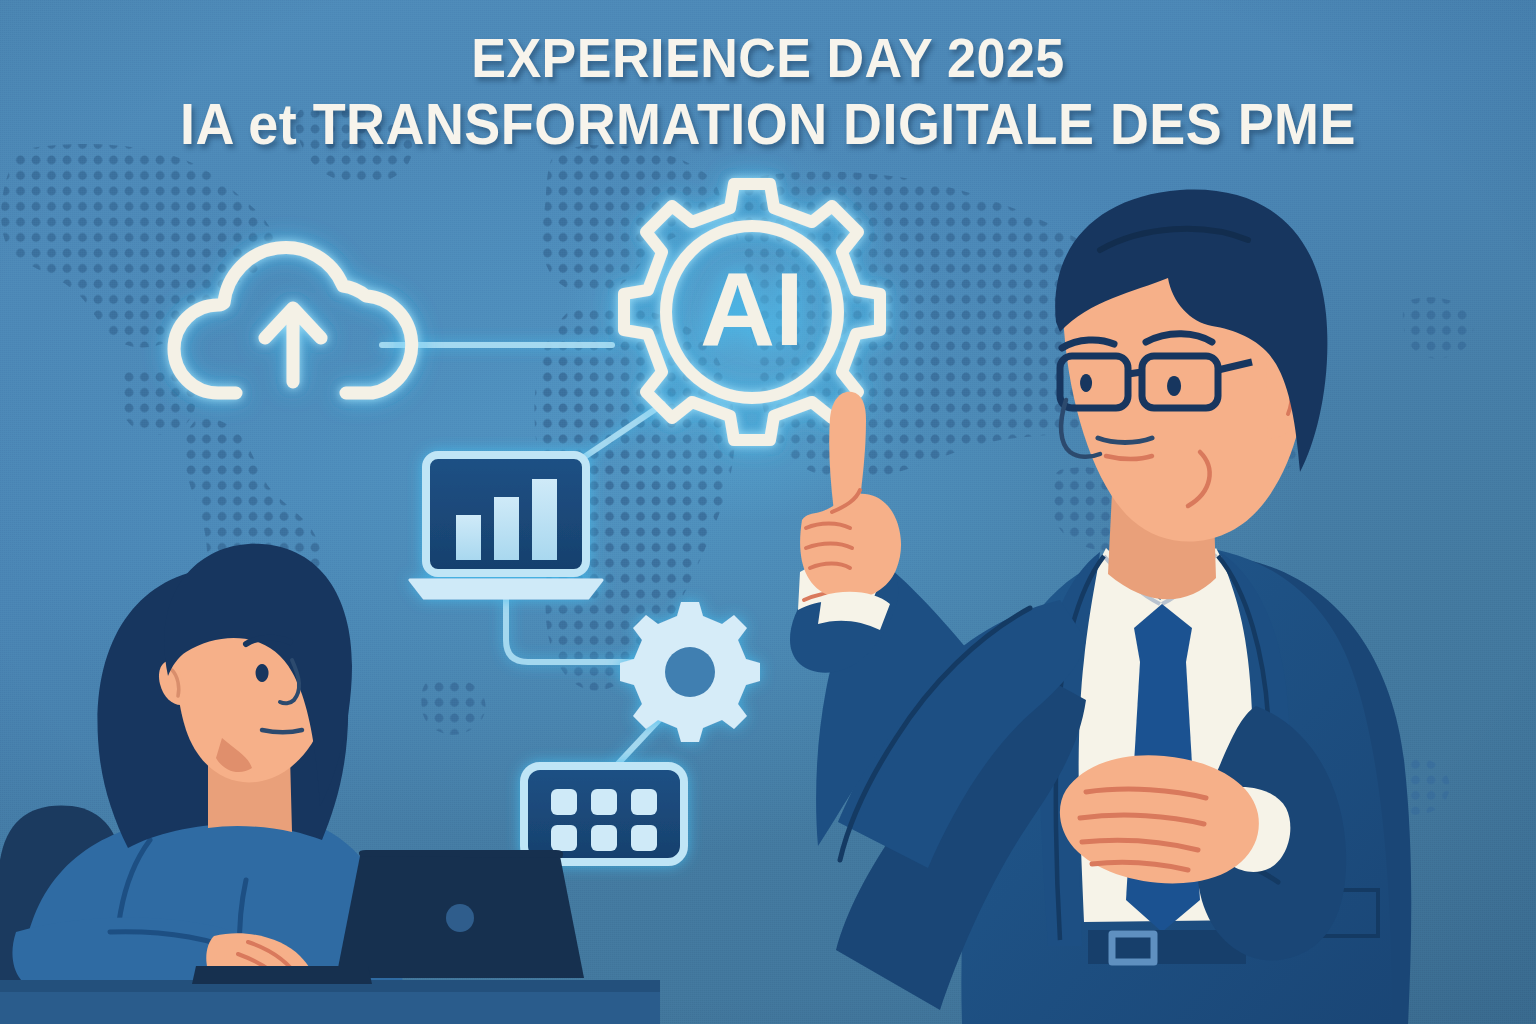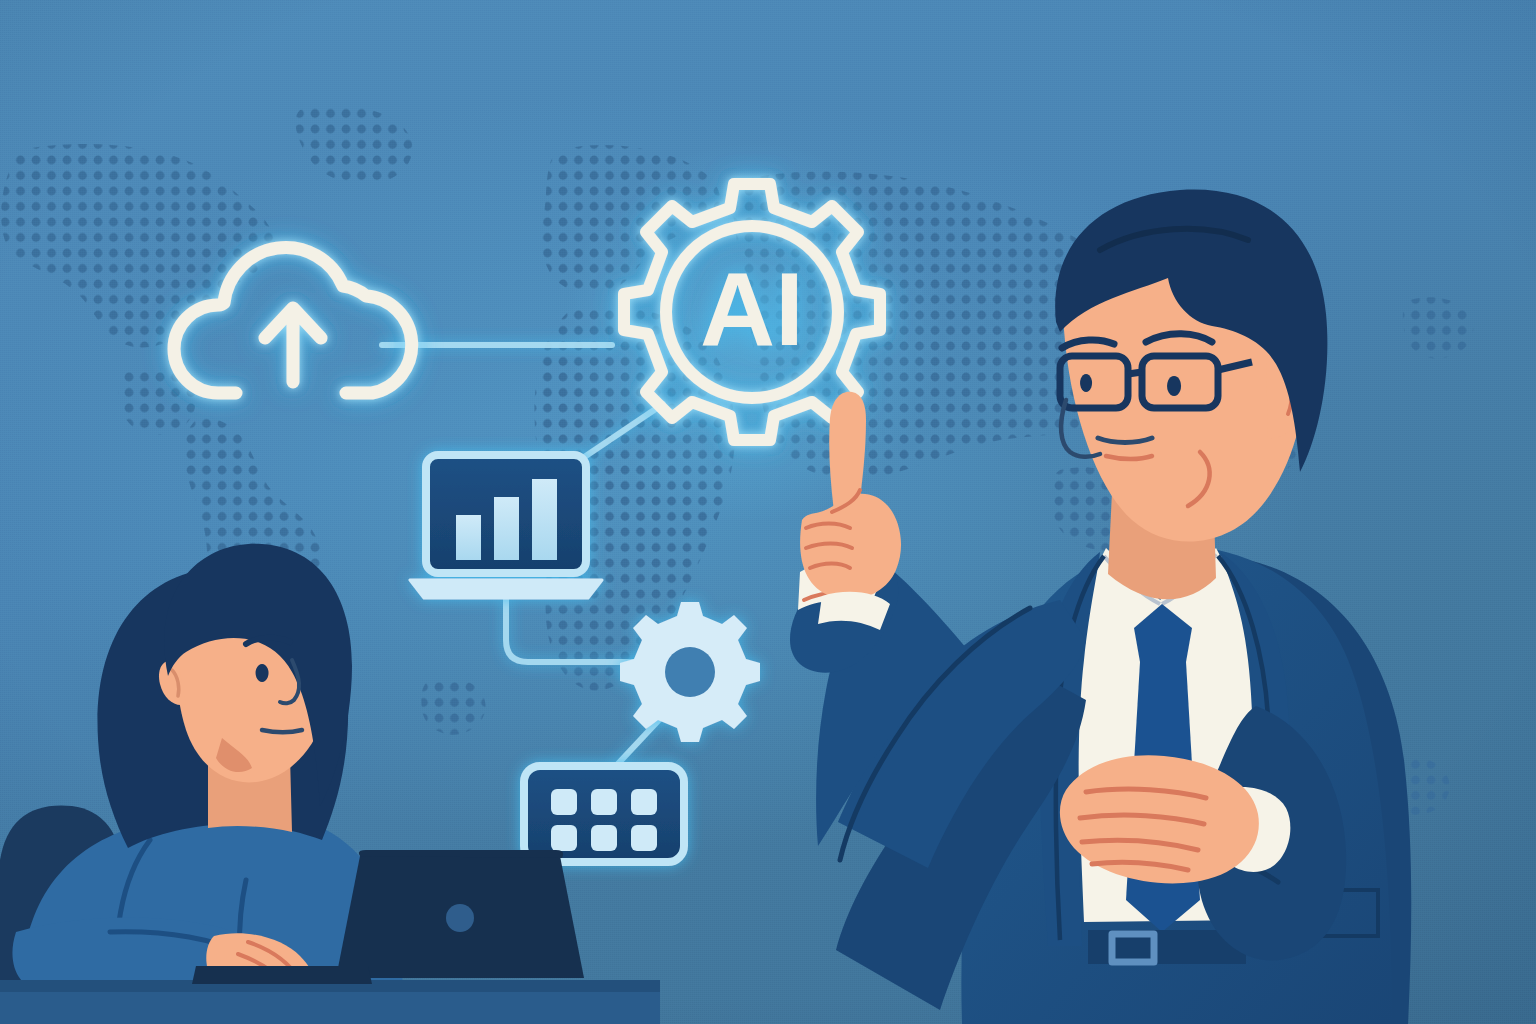--- a/index.html
+++ b/index.html
@@ -404,14 +404,18 @@
 
   <svg class="desk-layer" viewBox="0 0 1536 1024">
     <path d="M0 986 L660 986 L660 1024 L0 1024 Z" fill="#2a5c8c"></path>
     <path d="M0 980 L660 980 L660 992 L0 992 Z" fill="#23507c"></path>
     <path d="M360 856 L560 856 L584 978 L336 978 Z" fill="#16304f"></path>
     <path d="M360 856 Q356 850 366 850 L556 850 Q566 850 562 858 Z" fill="#16304f"></path>
     <circle cx="460" cy="918" r="14" fill="#2f5d8c"></circle>
     <path d="M196 966 L368 966 L372 984 L192 984 Z" fill="#16304f"></path>
   </svg>
 
+  <div class="title-block">
+    <div class="title-line title-1">EXPERIENCE DAY 2025</div>
+    <div class="title-line title-2">IA et TRANSFORMATION DIGITALE DES PME</div>
+  </div>
 
 </div>
 
 </body></html>

